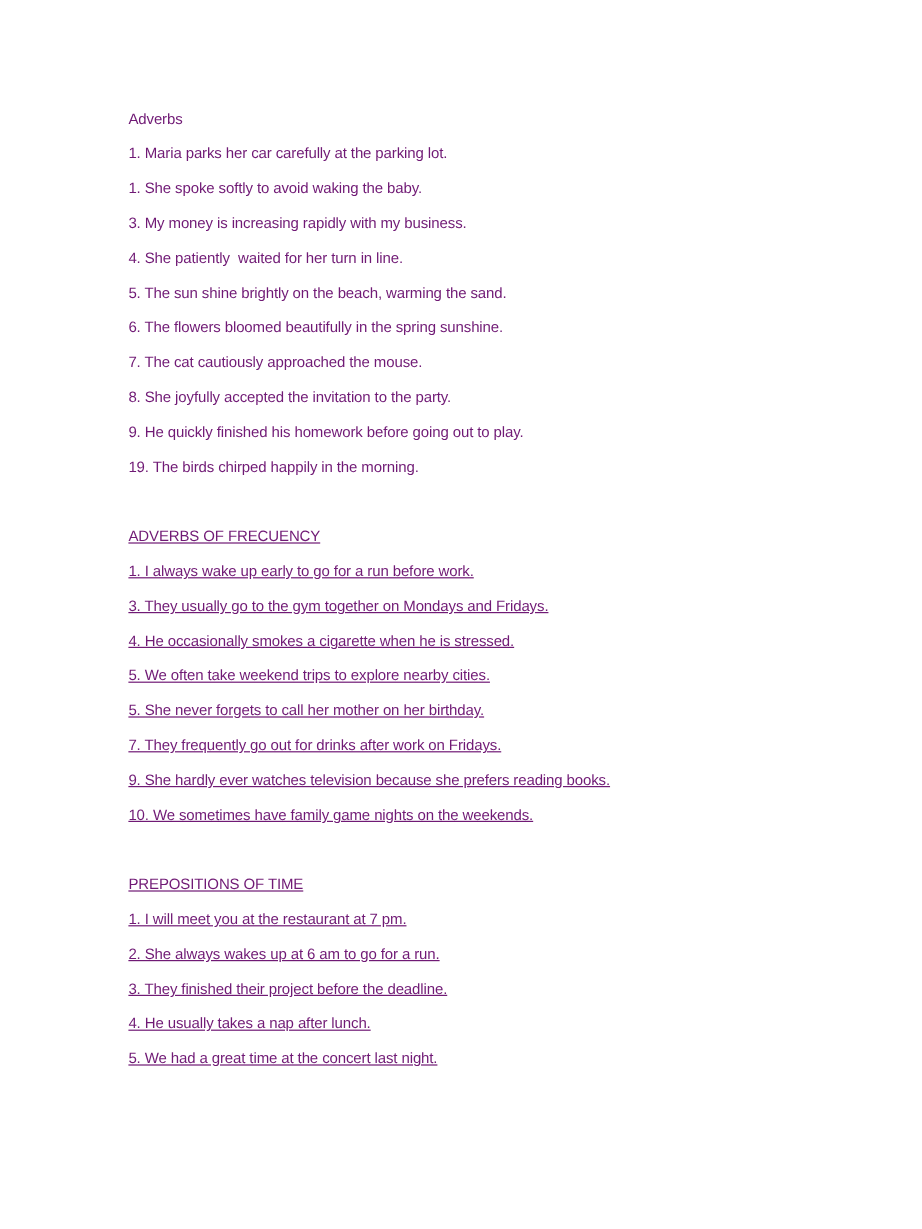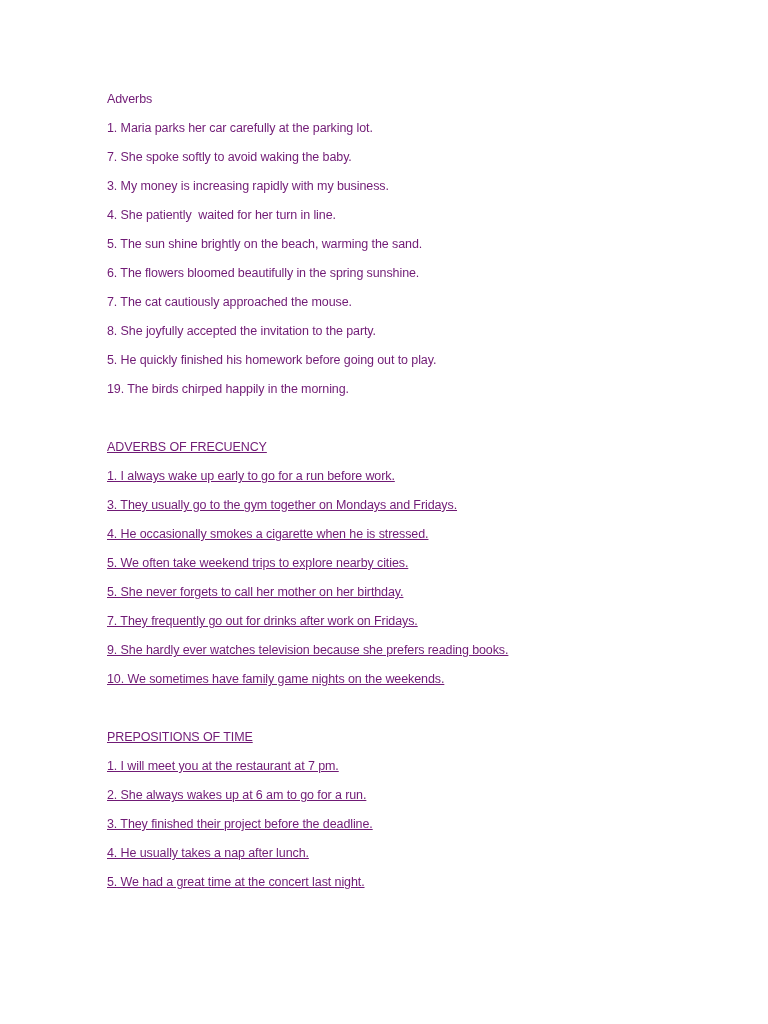--- a/index.html
+++ b/index.html
@@ -34,28 +34,28 @@
   }
 </style>
 </head>
 <body>
 
 <div class="doc-content">
 
   <div class="doc-section">
     <p class="section-title">Adverbs</p>
     <p class="sentence-line">1. Maria parks her car carefully at the parking lot.</p>
-    <p class="sentence-line">7. She spoke softly to avoid waking the baby.</p>
+    <p class="sentence-line">1. She spoke softly to avoid waking the baby.</p>
     <p class="sentence-line">3. My money is increasing rapidly with my business.</p>
     <p class="sentence-line">4. She patiently  waited for her turn in line.</p>
     <p class="sentence-line">5. The sun shine brightly on the beach, warming the sand.</p>
     <p class="sentence-line">6. The flowers bloomed beautifully in the spring sunshine.</p>
     <p class="sentence-line">7. The cat cautiously approached the mouse.</p>
     <p class="sentence-line">8. She joyfully accepted the invitation to the party.</p>
-    <p class="sentence-line">5. He quickly finished his homework before going out to play.</p>
+    <p class="sentence-line">9. He quickly finished his homework before going out to play.</p>
     <p class="sentence-line">19. The birds chirped happily in the morning.</p>
   </div>
 
   <div class="doc-section">
     <p class="section-title">ADVERBS OF FRECUENCY</p>
     <p class="sentence-line">1. I always wake up early to go for a run before work.</p>
     <p class="sentence-line">3. They usually go to the gym together on Mondays and Fridays.</p>
     <p class="sentence-line">4. He occasionally smokes a cigarette when he is stressed.</p>
     <p class="sentence-line">5. We often take weekend trips to explore nearby cities.</p>
     <p class="sentence-line">5. She never forgets to call her mother on her birthday.</p>

